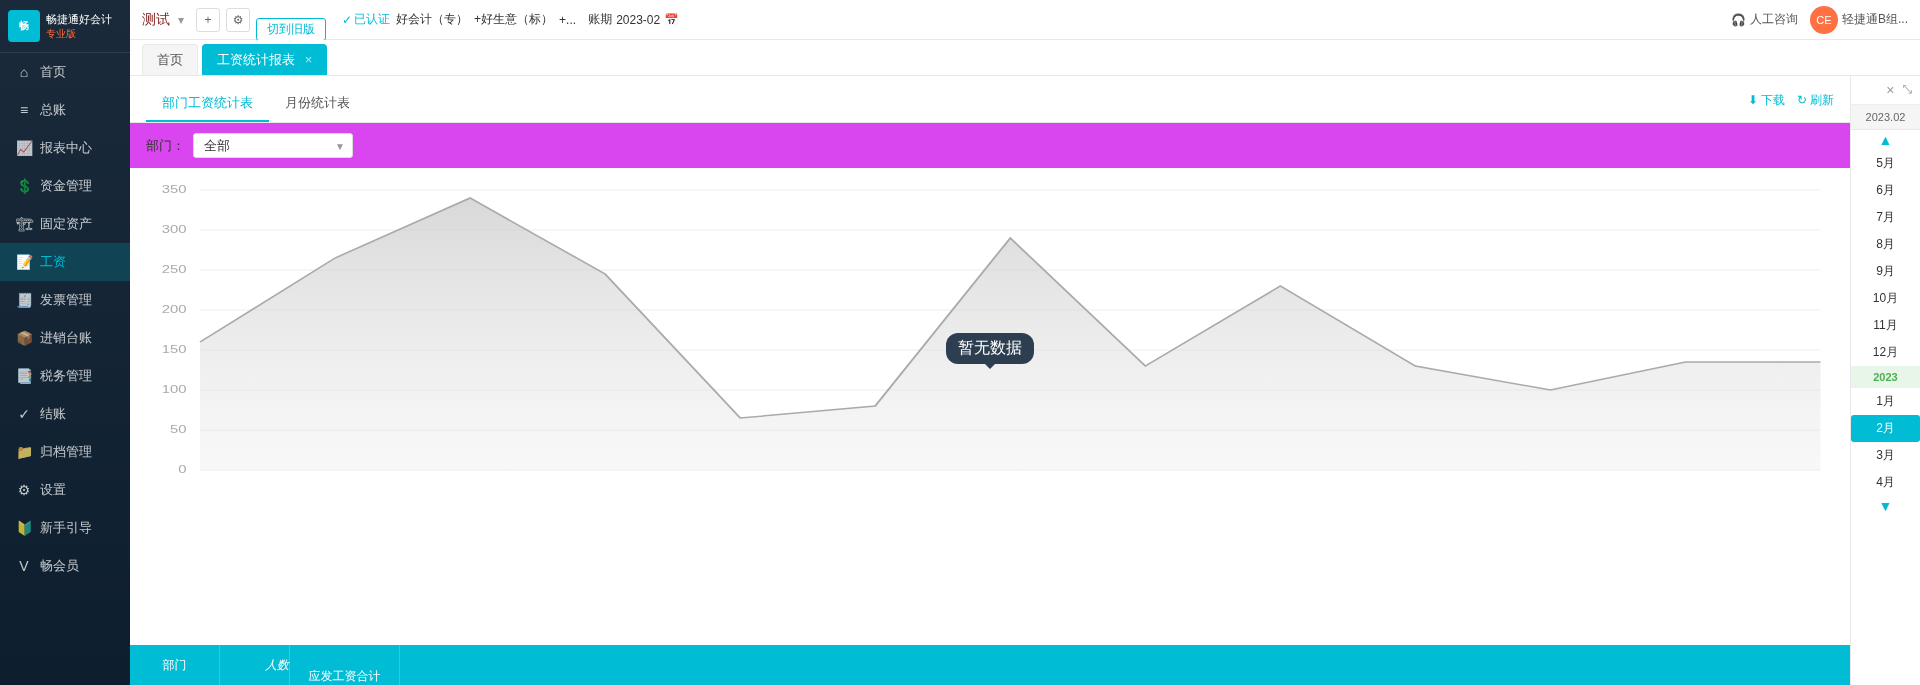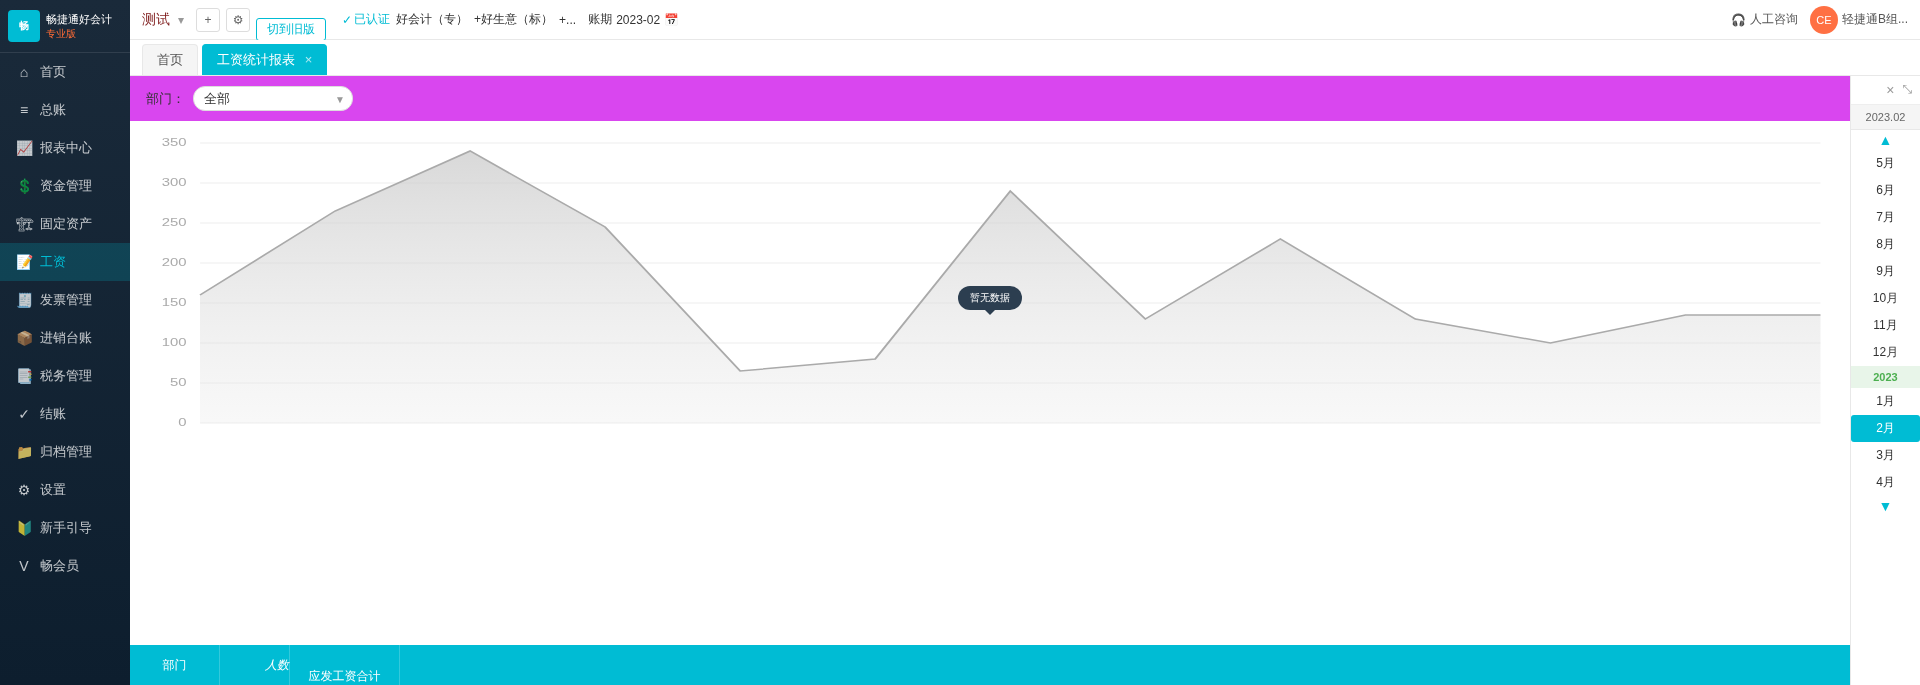--- a/index.html
+++ b/index.html
@@ -171,21 +171,21 @@
     .filter-row {
       display: flex;
       align-items: center;
       padding: 10px 16px;
       gap: 8px;
       background: #d946ef;
     }
     .filter-label { font-size: 13px; color: #333; }
     .filter-select {
       border: 1px solid #ddd;
-      border-radius: 12px;
+      border-radius: 3px;
       padding: 4px 30px 4px 10px;
       font-size: 13px;
       color: #333;
       background: white;
       appearance: none;
       cursor: pointer;
       min-width: 160px;
       position: relative;
     }
     .filter-select-wrap { position: relative; }
@@ -210,21 +210,21 @@
     
     .chart-tooltip {
       position: absolute;
       top: 165px;
       left: 50%;
       transform: translateX(-50%);
       background: #2c3e50;
       color: white;
       padding: 5px 12px;
       border-radius: 12px;
-      font-size: 10px;
+      font-size: 16px;
       z-index: 10;
       white-space: nowrap;
     }
     .chart-tooltip::after {
       content: '';
       position: absolute;
       bottom: -5px; left: 50%;
       transform: translateX(-50%);
       width: 0; height: 0;
       border-left: 5px solid transparent;
@@ -418,20 +418,38 @@
     <div class="tab active">
       <span>工资统计报表</span>
       <span class="tab-close">×</span>
     </div>
   </div>
 
   <div class="content">
 
     <div class="content-main">
 
+      <div class="subtabs">
+        <div class="subtab active">
+          <span>部门工资统计表</span>
+        </div>
+        <div class="subtab">
+          <span>月份统计表</span>
+        </div>
+        <div class="subtab-actions">
+          <div class="subtab-action-btn">
+            <span>⬇</span>
+            <span>下载</span>
+          </div>
+          <div class="subtab-action-btn">
+            <span>↻</span>
+            <span>刷新</span>
+          </div>
+        </div>
+      </div>
 
       <div class="filter-row">
         <label class="filter-label">部门：</label>
         <div class="filter-select-wrap">
           <select class="filter-select">
             <option>全部</option>
           </select>
         </div>
       </div>
 

